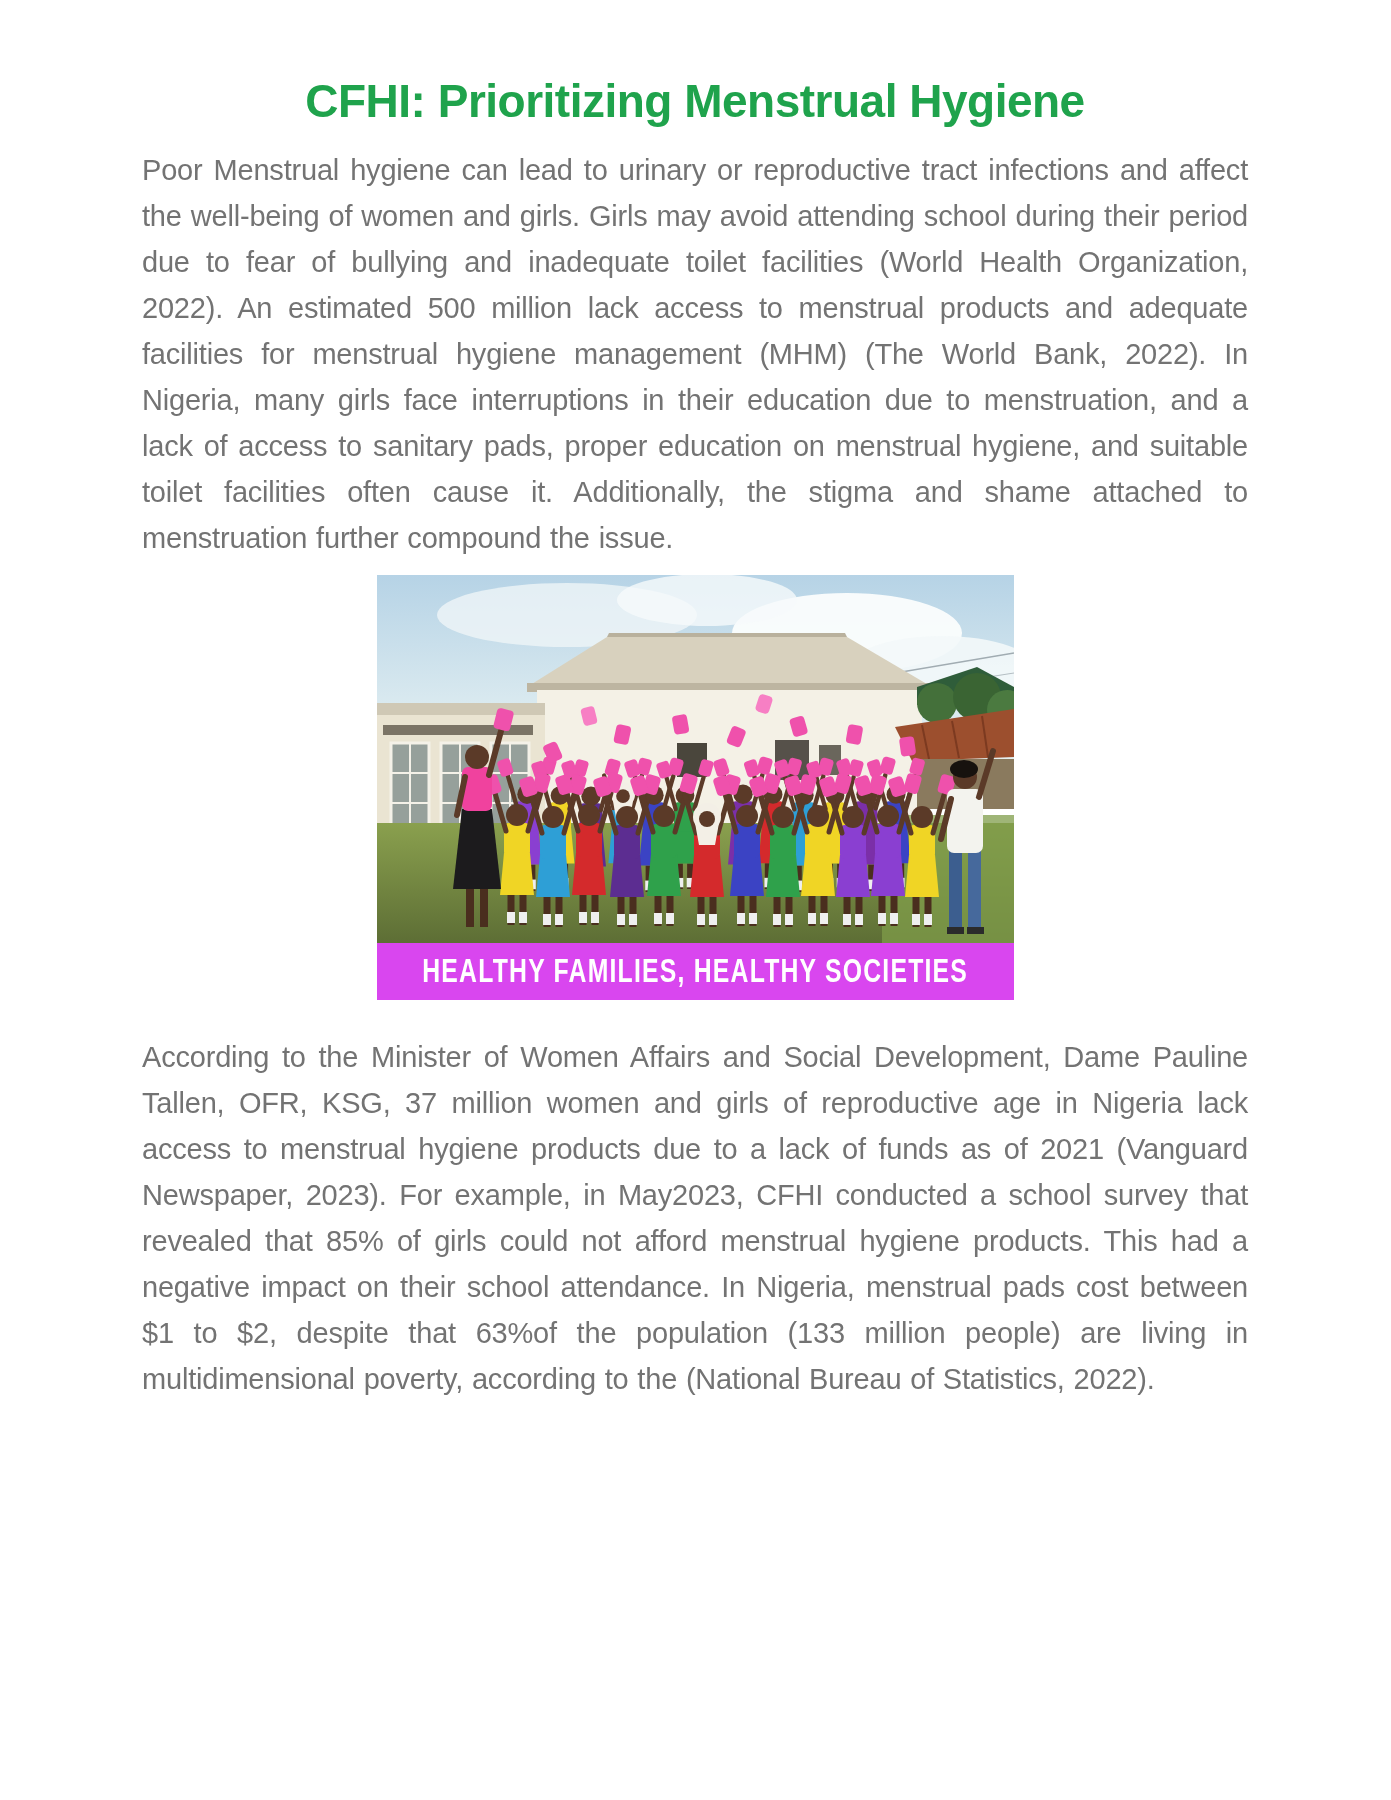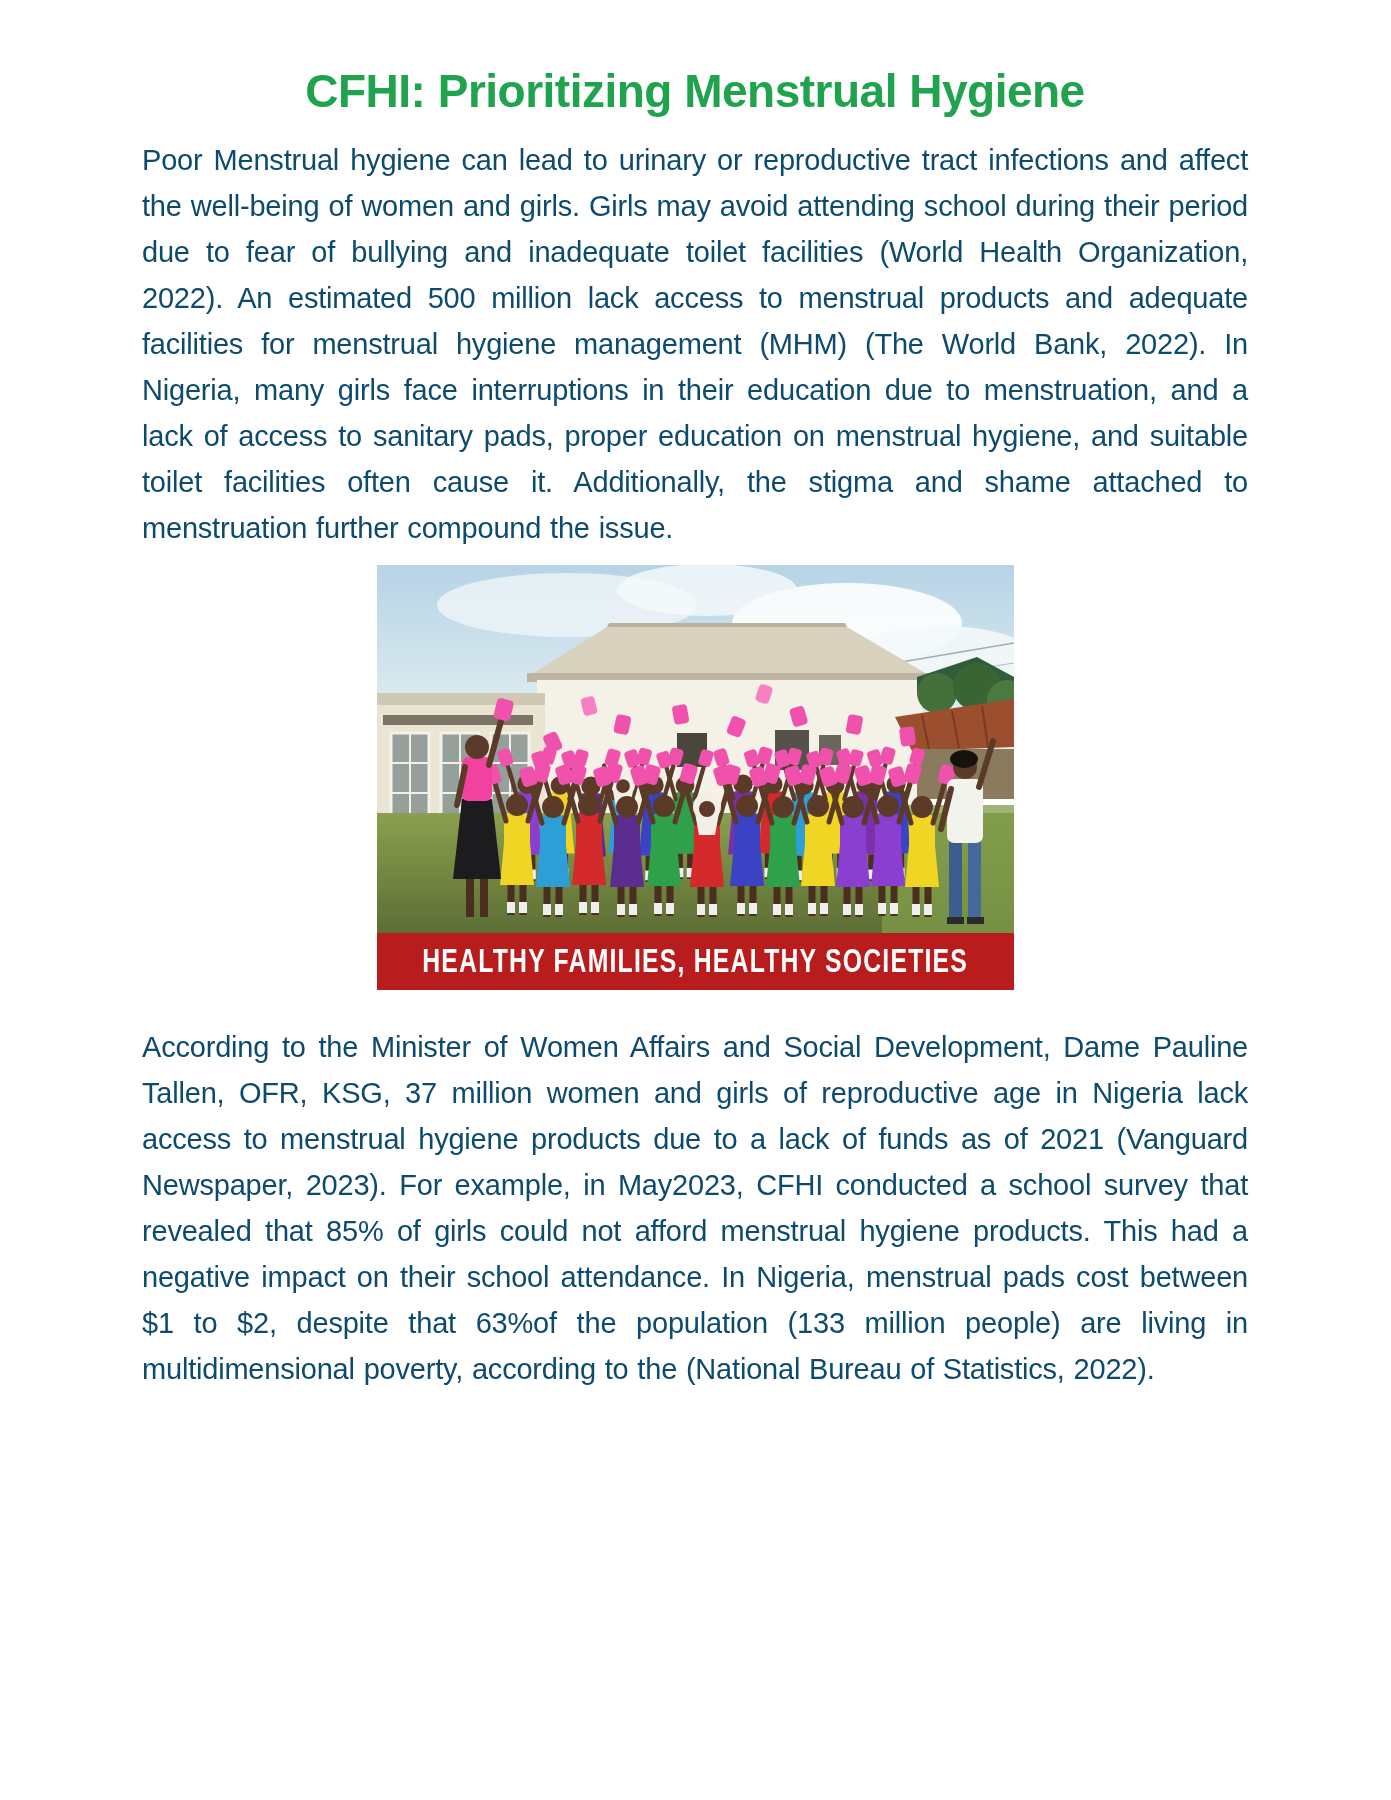--- a/index.html
+++ b/index.html
@@ -10,49 +10,49 @@
     color:#1f1f1f;
     overflow:hidden;
   }
   .page{
     width:1391px;height:1800px;
     padding:0 143px 0 142px;
     box-sizing:border-box;
     background:#ffffff;
   }
   .doc-title{
-    margin:2px;
+    margin:12px;
     padding-top:61px;
     text-align:center;
     font-size:46px;
     font-weight:700;
     color:#1fa34c;
     letter-spacing:-0.5px;
     line-height:56px;
   }
   .para{
     margin:0;
     font-size:29px;
     line-height:46px;
     text-align:justify;
-    color:#0c4a6e;
+    color:#737373;
     letter-spacing:-0.2px;
     word-spacing:1px;
   }
   .para-1{margin-top:18px;}
   .para-2{margin-top:34px;}
   .para-3{margin-top:30px;}
   .photo-figure{
     width:637px;
     margin:14px auto 0 auto;
   }
   .photo-scene{display:block;width:637px;height:368px;}
   .photo-banner{
     width:637px;height:57px;
-    background:#b91c1c;
+    background:#d946ef;
     display:flex;align-items:center;justify-content:center;
   }
   .photo-banner-text{
     color:#ffffff;
     font-weight:700;
     font-size:31px;
     letter-spacing:1.5px;
     transform:scaleX(0.8) scaleY(1.05);
     white-space:nowrap;
   }

